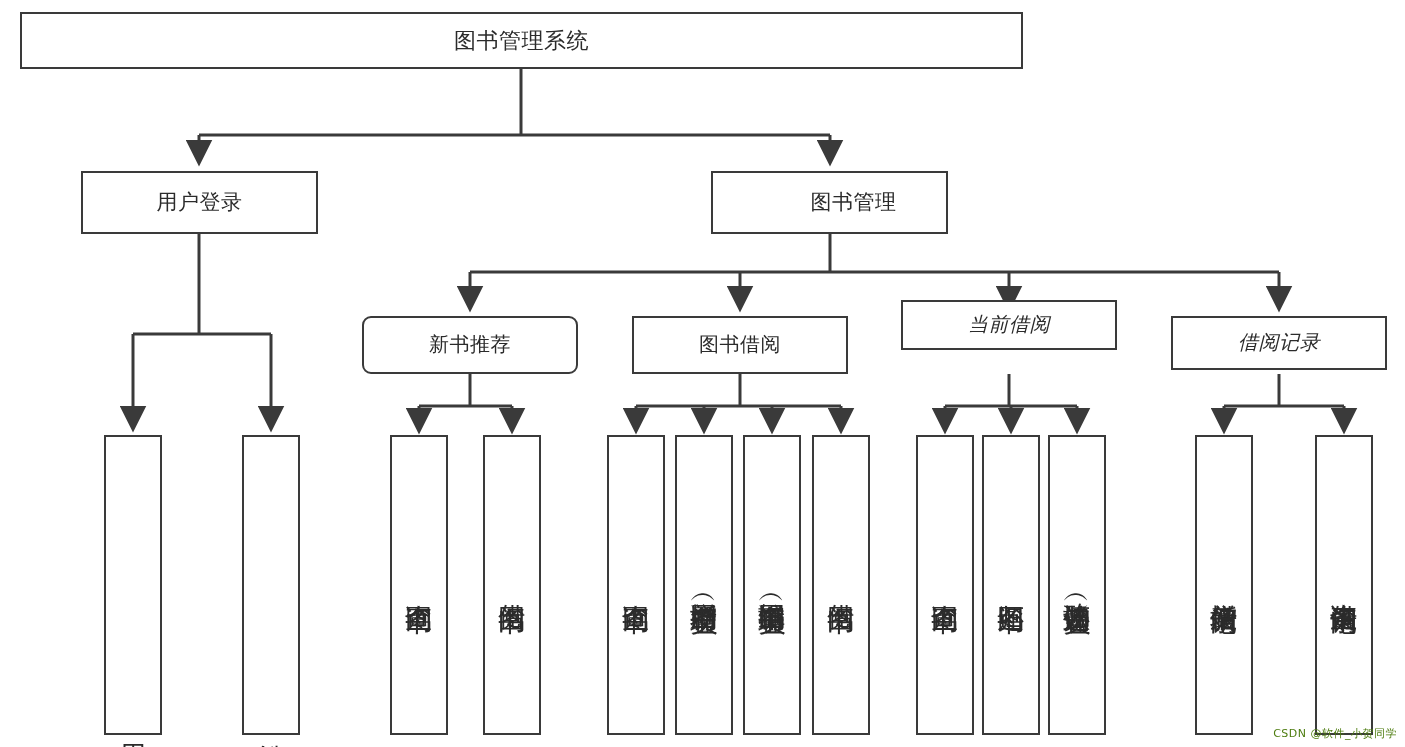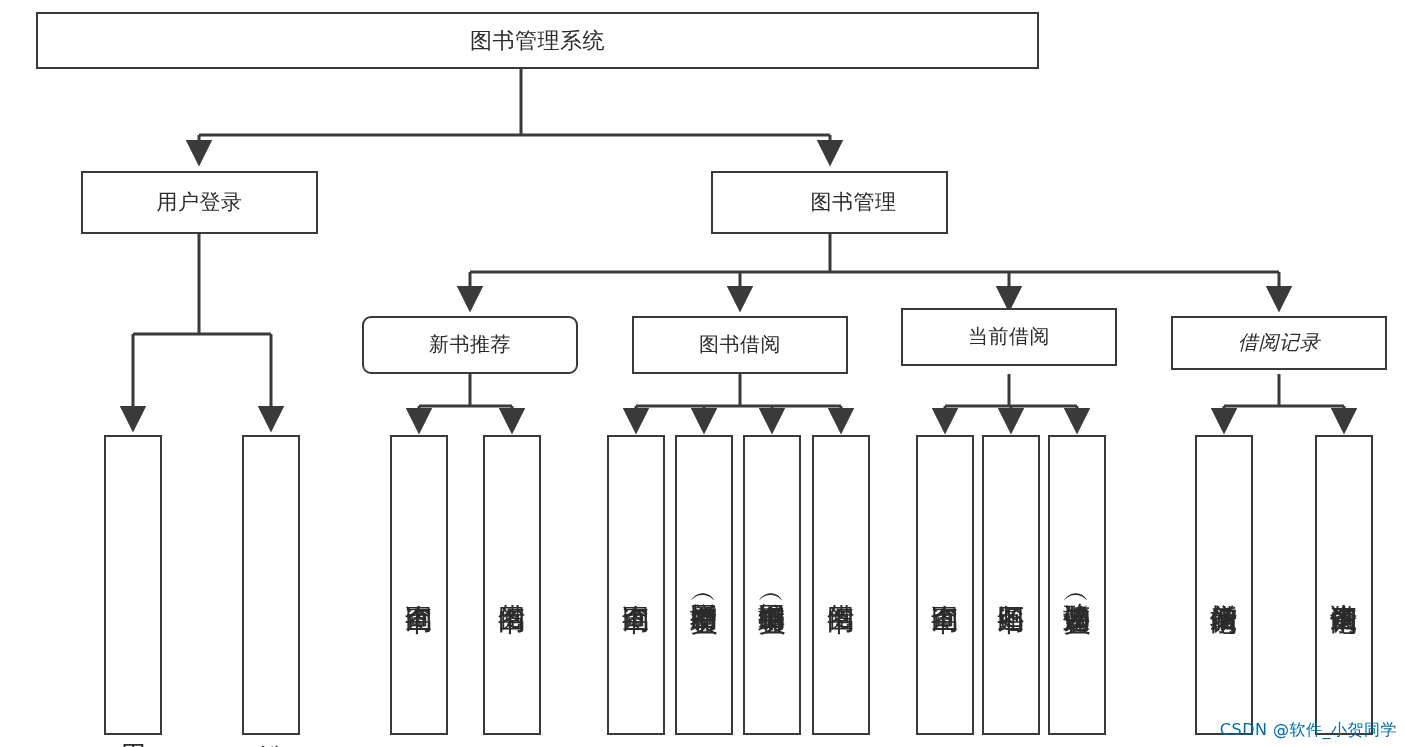--- a/index.html
+++ b/index.html
@@ -68,22 +68,22 @@
     left: 0;
     top: 0;
     width: 1405px;
     height: 747px;
     pointer-events: none;
   }
   .watermark {
     position: absolute;
     right: 8px;
     bottom: 6px;
-    font-size: 16px;
-    color: #0369a1;
+    font-size: 11px;
+    color: #4d7c0f;
     letter-spacing: 0.5px;
     white-space: nowrap;
   }
 </style>
 </head>
 <body>
 
 <div id="canvas">
 
   <svg class="links" viewBox="0 0 1405 747">
@@ -131,38 +131,38 @@
       <path d="M 1011 406 L 1011 430" marker-end="url(#arrow)"></path>
       <path d="M 1077 406 L 1077 430" marker-end="url(#arrow)"></path>
 
       <path d="M 1279 374 L 1279 406"></path>
       <path d="M 1224 406 L 1344 406"></path>
       <path d="M 1224 406 L 1224 430" marker-end="url(#arrow)"></path>
       <path d="M 1344 406 L 1344 430" marker-end="url(#arrow)"></path>
     </g>
   </svg>
 
-  <div class="node root horiz" style="left:20px; top:12px; width:1003px; height:57px;margin-left:16px;">
+  <div class="node root horiz" style="left:20px; top:12px; width:1003px; height:57px;">
     <span class="label">图书管理系统</span>
   </div>
 
   <div class="node horiz" style="left:81px; top:171px; width:237px; height:63px;">
     <span class="label">用户登录</span>
   </div>
   <div class="node horiz" style="left:711px; top:171px; width:237px; height:63px;padding-left:48px;">
     <span class="label">图书管理</span>
   </div>
 
   <div class="node horiz lvl3" style="left:362px; top:316px; width:216px; height:58px;border-radius:9px;">
     <span class="label">新书推荐</span>
   </div>
   <div class="node horiz lvl3" style="left:632px; top:316px; width:216px; height:58px;font-family:Liberation Serif, serif;">
     <span class="label">图书借阅</span>
   </div>
-  <div class="node horiz lvl3" style="left:901px; top:308px; width:216px; height:58px;">
+  <div class="node horiz lvl3" style="left:901px; top:300px; width:216px; height:50px;font-style:italic;">
     <span class="label">当前借阅</span>
   </div>
   <div class="node horiz lvl3" style="left:1171px; top:316px; width:216px; height:54px;font-style:italic;">
     <span class="label">借阅记录</span>
   </div>
 
   <div class="node leaf align-bottom" style="left:104px; top:435px; width:58px; height:300px;">
     <span class="label">用户登录</span>
   </div>
   <div class="node leaf align-bottom" style="left:242px; top:435px; width:58px; height:300px;">

